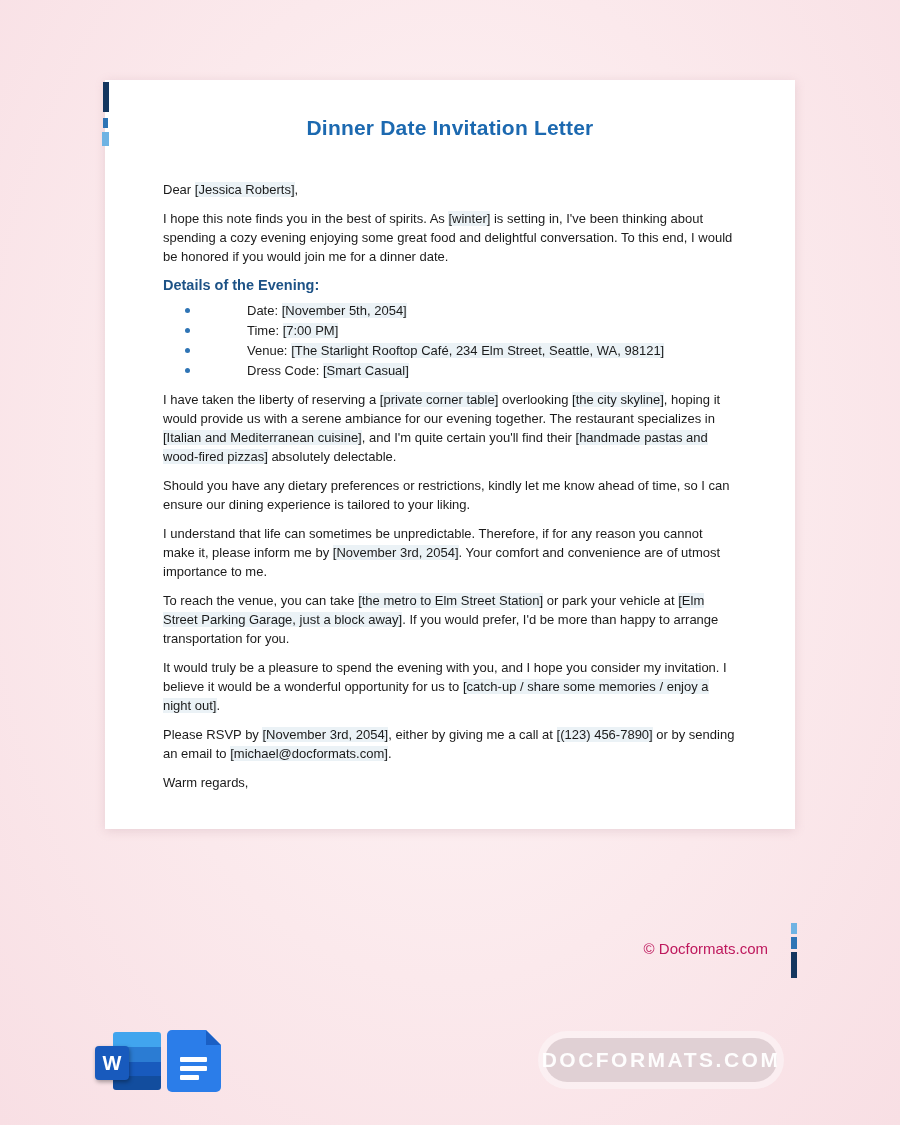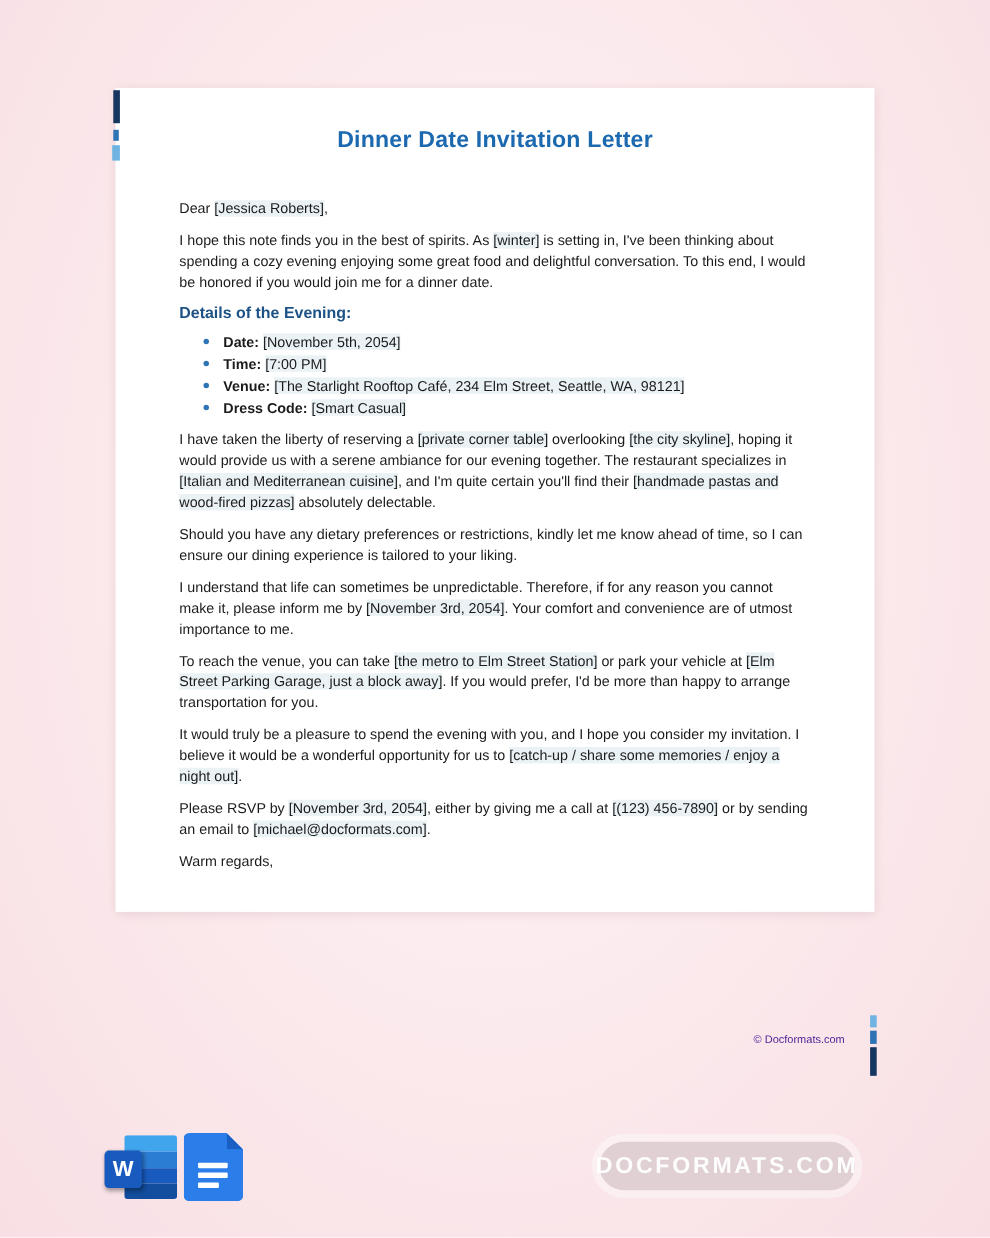--- a/index.html
+++ b/index.html
@@ -36,23 +36,23 @@
     margin:2px 0 6px 0;font-size:14.5px;line-height:19px;
     color:#1d5286;font-weight:bold;
   }
   .content ul{list-style:none;margin:0 0 10px 0;padding:0;}
   .content li{position:relative;padding-left:40px;margin:0 0 1px 0;}
   .content li::before{
     content:'';position:absolute;left:22px;top:7px;width:5px;height:5px;
     border-radius:50%;background:#2e74b5;
   }
   .hl{background:#ebf2f6;text-align:center;}
-  .b{font-weight:bold;}
+  .b{font-weight:normal;margin-left:44px;}
   .page-footer{
-    position:absolute;top:860px;right:27px;font-size:10px;color:#4c1d95;
+    position:absolute;top:860px;right:27px;font-size:15px;color:#be185d;
   }
   
   .word-icon{position:absolute;left:95px;top:1032px;width:68px;height:60px;}
   .word-doc{
     position:absolute;left:18px;top:0;width:48px;height:58px;border-radius:3px;
     overflow:hidden;
   }
   .word-doc .s1{height:15px;background:#41a5ee;}
   .word-doc .s2{height:15px;background:#2b7cd3;}
   .word-doc .s3{height:14px;background:#185abd;}

